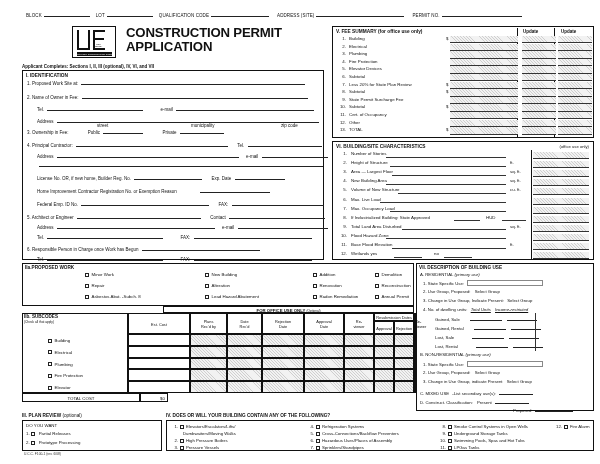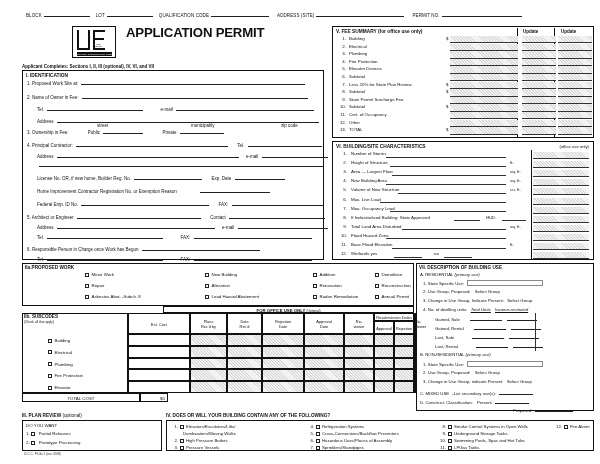--- a/index.html
+++ b/index.html
@@ -136,21 +136,22 @@
   <div class="hdr">
     <div class="logo">
       <div class="u"></div>
       <div class="c"></div>
       <div class="e1"></div>
       <div class="nj">NEW JERSEY</div>
       <div class="bar"></div>
       <div class="bartxt">UNIFORM CONSTRUCTION CODE</div>
     </div>
     <div class="title">
-      <div>APPLICATION PERMIT</div>
+      <div>CONSTRUCTION PERMIT</div>
+      <div>APPLICATION</div>
     </div>
   </div>
   <div class="appl">Applicant Completes:  Sections I, II, III (optional), IV, VI, and VII</div>
 
   <div class="secI box">
     <div class="hd">I. IDENTIFICATION</div>
 
     <div class="ln" style="left:4px;top:8px;width:294px;">
       <span>1. Proposed Work Site at:</span>
       <span class="fillw" style="display:inline-block;width:224px"></span>

